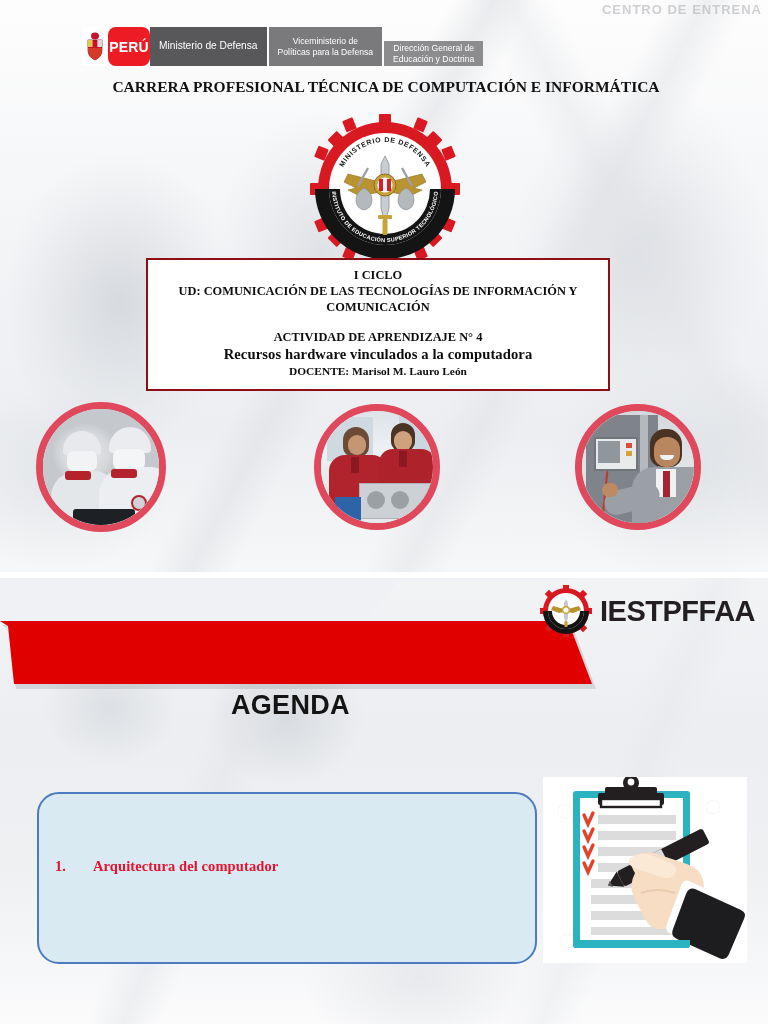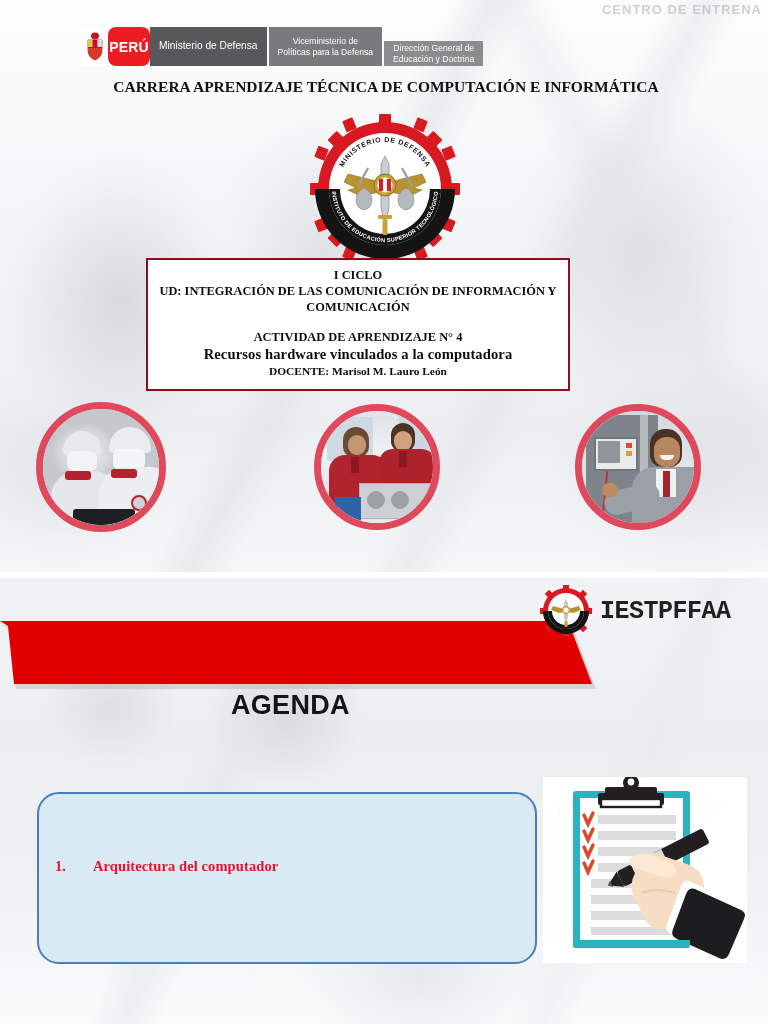--- a/index.html
+++ b/index.html
@@ -117,21 +117,21 @@
     position: absolute;
     left: 308px; top: 112px;
     width: 154px; height: 154px;
     z-index: 5;
   }
 
   
   #info-box {
     position: absolute;
     left: 146px; top: 258px;
-    width: 424px;
+    width: 464px;
     padding: 8px 10px 10px 10px;
     background: #ffffff;
     border: 2.5px solid #8d0e16;
     text-align: center;
     font-family: "Liberation Serif", serif;
     color: #0d0d0d;
     z-index: 8;
   }
   .ib-l1 { font-weight: bold; font-size: 12.4px; line-height: 1.28; }
   .ib-l2 { font-weight: bold; font-size: 12.4px; line-height: 1.28; }
@@ -276,23 +276,23 @@
   #brand-lockup {
     position: absolute;
     left: 540px; top: 585px;
     display: flex;
     align-items: center;
     gap: 8px;
     z-index: 9;
   }
   #brand-mark { width: 52px; height: 52px; flex: none; }
   #brand-text {
-    font-family: Liberation Mono, monospace;
+    font-family: Liberation Sans, sans-serif;
     font-weight: bold;
-    font-size: 25px;
+    font-size: 29px;
     letter-spacing: -0.5px;
     color: #231f20;
   }
 
   
   #agenda-heading {
     position: absolute;
     left: 231px; top: 690px;
     font-family: "Liberation Sans", sans-serif;
     font-weight: bold;
@@ -359,21 +359,21 @@
         </svg>
       </div>
       <div class="peru-red">PERÚ</div>
       <div class="min-block b1">Ministerio de Defensa</div>
       <div class="min-block b2">Viceministerio de
 Políticas para la Defensa</div>
       <div class="min-block b3">Dirección General de
 Educación y Doctrina</div>
     </div>
 
-    <h1 id="career-title">CARRERA APRENDIZAJE TÉCNICA DE COMPUTACIÓN E INFORMÁTICA</h1>
+    <h1 id="career-title">CARRERA PROFESIONAL TÉCNICA DE COMPUTACIÓN E INFORMÁTICA</h1>
 
     <div id="emblem">
       <svg width="154" height="154" viewBox="0 0 154 154" aria-hidden="true">
         <defs>
           <path id="arcTop" d="M 30 77 A 47 47 0 0 1 124 77" fill="none"></path>
           <path id="arcBot" d="M 24 77 A 53 53 0 0 0 130 77" fill="none"></path>
         </defs>
 
         <g>
           <circle cx="77" cy="77" r="67" fill="#d81921"></circle>
@@ -429,21 +429,21 @@
           <circle cx="77" cy="73" r="7.6" fill="#ffffff"></circle>
           <rect x="71" y="67" width="4" height="12" fill="#d0202c"></rect>
           <rect x="79" y="67" width="4" height="12" fill="#d0202c"></rect>
           <rect x="75" y="67" width="4" height="12" fill="#f2f2f2"></rect>
         </g>
       </svg>
     </div>
 
     <div id="info-box">
       <div class="ib-l1">I CICLO</div>
-      <div class="ib-l2">UD: INTEGRACIÓN DE LAS COMUNICACIÓN DE INFORMACIÓN Y COMUNICACIÓN</div>
+      <div class="ib-l2">UD: COMUNICACIÓN DE LAS TECNOLOGÍAS DE INFORMACIÓN Y COMUNICACIÓN</div>
       <div class="ib-gap"></div>
       <div class="ib-l3">ACTIVIDAD DE APRENDIZAJE N° 4</div>
       <div class="ib-l4">Recursos hardware vinculados a la computadora</div>
       <div class="ib-l5">DOCENTE: Marisol M. Lauro León</div>
     </div>
 
     <div id="photo-lab" class="photo-circle">
       <div class="ph-inner ph-lab">
         <div class="net-l"></div>
           <div class="net-r"></div>

